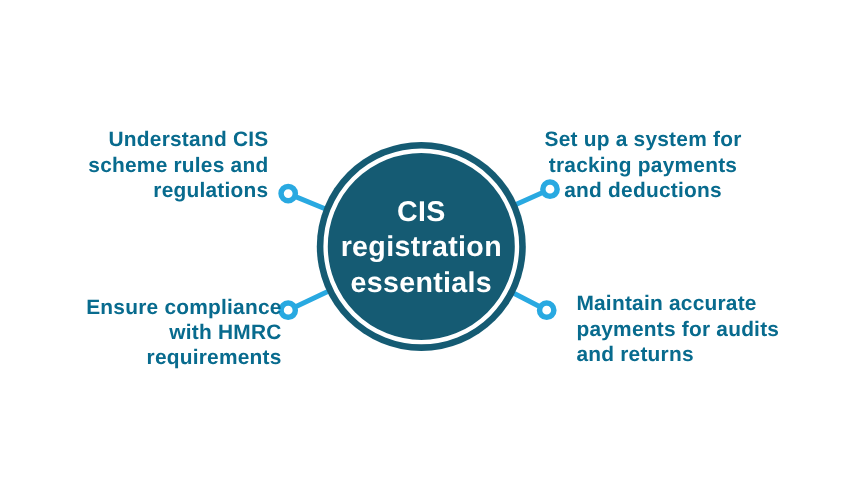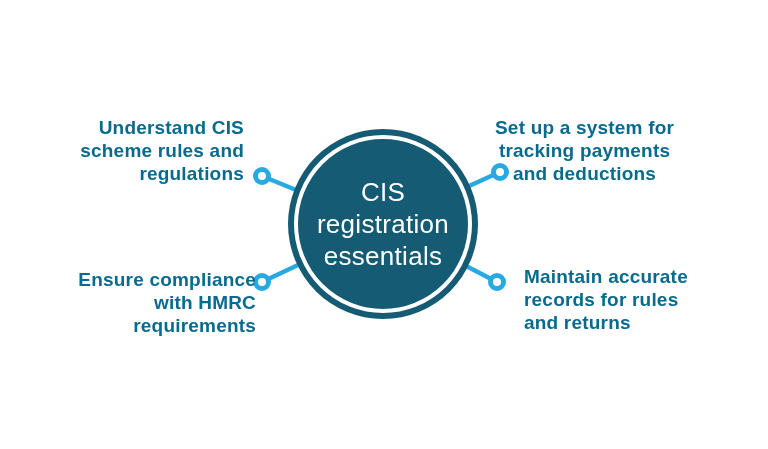--- a/index.html
+++ b/index.html
@@ -36,21 +36,21 @@
   .label-tl { top: 116px; right: 524px; text-align: right; }
   .label-bl { top: 268px; right: 512px; text-align: right; }
   .label-tr { top: 116px; left: 495px; text-align: center; }
   .label-br { top: 265px; left: 524px; text-align: left; }
   .hub-title {
     position: absolute;
     left: 383px;
     top: 224px;
     transform: translate(-50%, -50%);
     text-align: center;
-    font-weight: 400;
+    font-weight: 700;
     font-size: 26px;
     line-height: 32px;
     letter-spacing: 0.3px;
     color: var(--center-text);
     white-space: pre-line;
   }
 </style>
 </head>
 <body>
 
@@ -78,20 +78,20 @@
 
   <div class="label label-tr">Set up a system for
 tracking payments
 and deductions</div>
 
   <div class="label label-bl">Ensure compliance
 with HMRC
 requirements</div>
 
   <div class="label label-br">Maintain accurate
-records for rules
+payments for audits
 and returns</div>
 
   <div class="hub-title">CIS
 registration
 essentials</div>
 
 </div>
 
 </body></html>

